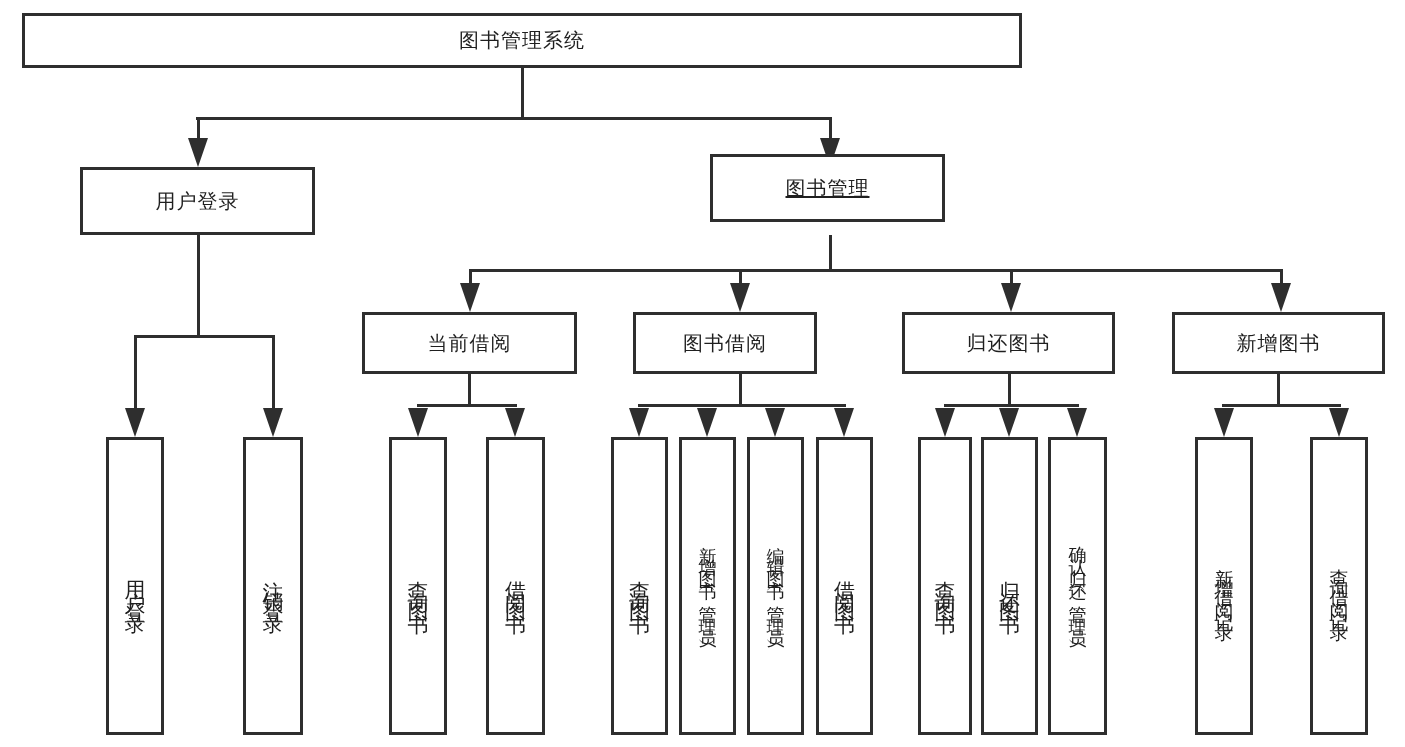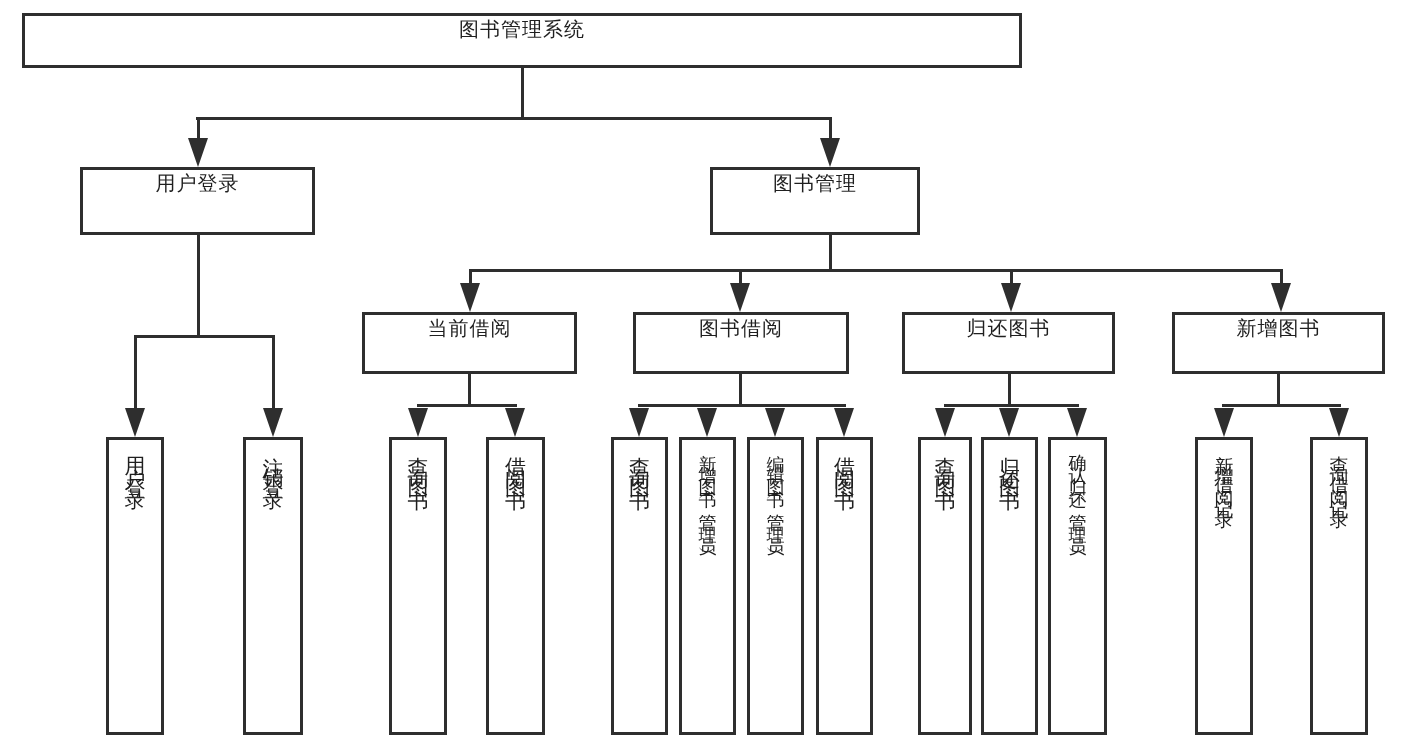--- a/index.html
+++ b/index.html
@@ -2,21 +2,21 @@
 <html><head>
 <meta charset="utf-8">
 <style>
   html,body{margin:0;padding:0;background:#ffffff;}
   #canvas{
     position:relative;width:1405px;height:747px;background:#ffffff;
     font-family:"Liberation Sans","DejaVu Sans",sans-serif;color:#1f1f1f;overflow:hidden;
   }
   .box{
     position:absolute;box-sizing:border-box;border:3px solid #2e2e2e;background:#ffffff;
-    display:flex;align-items:flex-start;justify-content:center;
+    display:flex;align-items:center;justify-content:center;
   }
   .hlabel{font-size:20px;letter-spacing:1px;white-space:nowrap;}
   .leaf span{
     writing-mode:vertical-rl;text-orientation:mixed;display:block;white-space:nowrap;
   }
   .v4 span{font-size:21px;letter-spacing:11px;}
   .v6 span{font-size:19px;letter-spacing:11px;}
   .v9 span{font-size:18px;letter-spacing:12px;}
   .ln{position:absolute;background:#2e2e2e;}
   .ah{
@@ -41,21 +41,21 @@
   <div class="ln" style="left:521px;top:68px;width:3px;height:51px;"></div>
   <div class="ln" style="left:196px;top:117px;width:636px;height:3px;"></div>
   <div class="ln" style="left:197px;top:119px;width:3px;height:20px;"></div>
   <div class="ln" style="left:829px;top:119px;width:3px;height:20px;"></div>
   <div class="ah" style="left:188px;top:138px;"></div>
   <div class="ah" style="left:820px;top:138px;"></div>
 
   <div class="box" style="left:80px;top:167px;width:235px;height:68px;">
     <span class="hlabel">用户登录</span>
   </div>
-  <div class="box" style="left:710px;top:167px;width:210px;height:68px;">
+  <div class="box" style="left:710px;top:154px;width:235px;height:68px;text-decoration:underline;">
     <span class="hlabel">图书管理</span>
   </div>
 
   <div class="ln" style="left:197px;top:235px;width:3px;height:102px;"></div>
   <div class="ln" style="left:134px;top:335px;width:141px;height:3px;"></div>
   <div class="ln" style="left:134px;top:337px;width:3px;height:72px;"></div>
   <div class="ln" style="left:272px;top:337px;width:3px;height:72px;"></div>
   <div class="ah" style="left:125px;top:408px;"></div>
   <div class="ah" style="left:263px;top:408px;"></div>
 
@@ -66,21 +66,21 @@
   <div class="ln" style="left:1010px;top:272px;width:3px;height:12px;"></div>
   <div class="ln" style="left:1280px;top:272px;width:3px;height:12px;"></div>
   <div class="ah" style="left:460px;top:283px;"></div>
   <div class="ah" style="left:730px;top:283px;"></div>
   <div class="ah" style="left:1001px;top:283px;"></div>
   <div class="ah" style="left:1271px;top:283px;"></div>
 
   <div class="box" style="left:362px;top:312px;width:215px;height:62px;">
     <span class="hlabel">当前借阅</span>
   </div>
-  <div class="box" style="left:633px;top:312px;width:216px;height:62px;">
+  <div class="box" style="left:633px;top:312px;width:184px;height:62px;">
     <span class="hlabel">图书借阅</span>
   </div>
   <div class="box" style="left:902px;top:312px;width:213px;height:62px;">
     <span class="hlabel">归还图书</span>
   </div>
   <div class="box" style="left:1172px;top:312px;width:213px;height:62px;">
     <span class="hlabel">新增图书</span>
   </div>
 
   <div class="ln" style="left:468px;top:374px;width:3px;height:32px;"></div>

